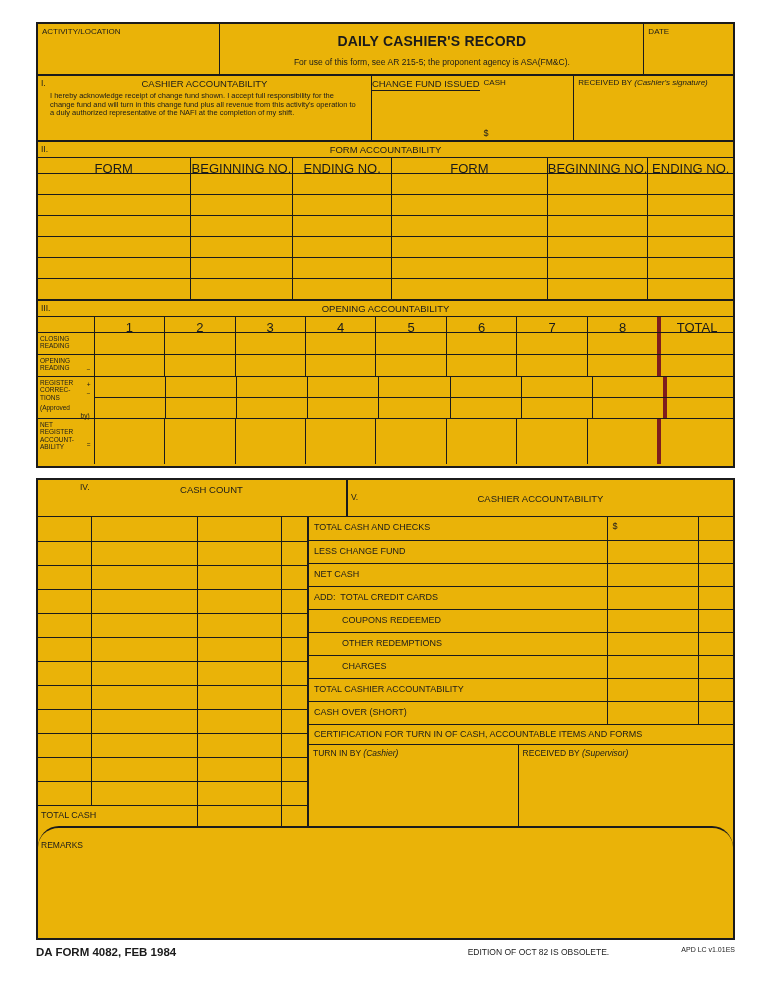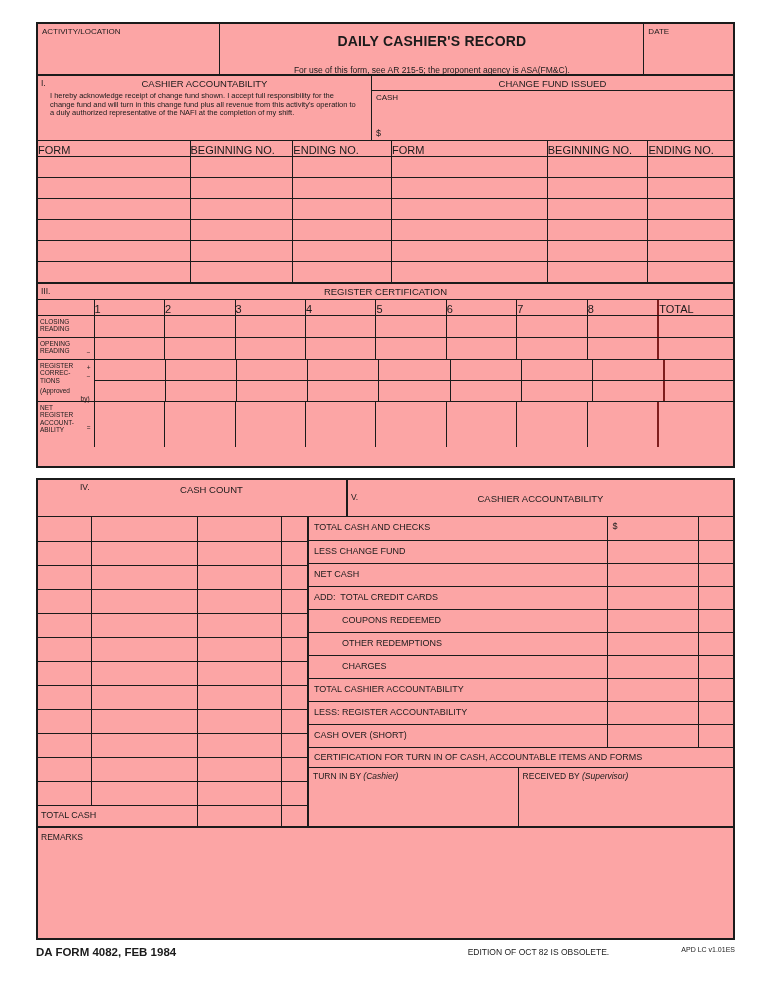--- a/index.html
+++ b/index.html
@@ -1,70 +1,70 @@
 <!DOCTYPE html>
 <html><head>
 <meta charset="utf-8">
 <style>
   * { margin:0; padding:0; box-sizing:border-box; }
   html,body { width:768px; height:994px; background:#fff; }
   body { font-family:"Liberation Sans", sans-serif; color:#1b1b1b; position:relative; }
-  .form-box { position:absolute; left:36px; width:699px; border:2px solid #1b1b1b; background:#fca5a5; }
+  .form-box { position:absolute; left:36px; width:699px; border:2px solid #1b1b1b; background:#eab308; }
   #box1 { top:22px; height:446px; }
   #box2 { top:478px; height:462px; }
 
   .row { display:flex; }
   .bt1 { border-top:1px solid #1b1b1b; }
   .bt2 { border-top:2px solid #1b1b1b; }
   .bl1 { border-left:1px solid #1b1b1b; }
   .bl2 { border-left:2px solid #1b1b1b; }
   .bb1 { border-bottom:1px solid #1b1b1b; }
 
   
   .hdr { height:50px; }
   .hdr-cell { padding:3px 4px; font-size:8px; }
   .hdr-activity { width:26.1%; }
   .hdr-title { flex:1; text-align:center; padding-top:9px; }
   .form-title { font-size:14px; font-weight:bold; letter-spacing:.2px; }
-  .form-subtitle { font-size:8.5px; margin-top:16px; }
+  .form-subtitle { font-size:8.5px; margin-top:8px; }
   .hdr-date { width:12.9%; }
 
   
   .sec-head { position:relative; display:flex; align-items:center; }
   .sec-num { position:absolute; left:3px; top:2px; font-size:8.5px; }
   .sec-title { width:100%; text-align:center; font-size:9.5px; }
 
   
   .sec1 { height:66px; }
   .s1-left { width:47.9%; display:flex; flex-direction:column; }
   .s1-head { height:15px; }
   .statement { font-size:7.5px; line-height:8.6px; padding:1px 12px 0 12px; }
-  .s1-right { flex:1; display:flex; flex-direction:column; }
+  .s1-right { flex:1; display:flex; flex-direction:row; }
   .s1-right-head { height:15px; }
   .s1-body { flex:1; display:flex; }
   .cash-cell { width:37%; padding:2px 4px; font-size:8px; display:flex; flex-direction:column; justify-content:space-between; }
   .dollar { font-size:9px; }
   .recv-cell { flex:1; padding:2px 4px; font-size:8px; }
   .ital { font-style:italic; }
 
   
   .sec2-head, .sec3-head { height:17px; }
   .sec2-cols { height:16px; }
-  .colcell { font-size:11px; padding-top:3px; overflow:hidden; }
+  .colcell { font-size:13px; text-align:center; padding-top:3px; overflow:hidden; }
   .w-f1{width:21.8%} .w-b1{width:14.8%} .w-e1{width:14.2%} .w-f2{width:22.4%} .w-b2{width:14.5%} .w-e2{flex:1}
   .s2-row { height:21px; }
 
   
   .sec3-cols { height:16px; }
   .r3-key { width:8%;margin-top:48px; }
   .r3-row { display:flex; }
   .r3-label { width:8%; font-size:6.5px; line-height:7.4px; padding:2px 2px 1px 2px; position:relative; }
   .r3-cells { flex:1; display:flex; }
   .r3c { flex:1; border-left:1px solid #1b1b1b; }
-  .r3-tcell { width:10.9%; border-left:2px solid #7f1d1d; }
+  .r3-tcell { width:10.9%; border-left:4px solid #7f1d1d; }
   .sign-br { position:absolute; right:3px; }
   .corr-stack { flex:1; display:flex; flex-direction:column; }
   .corr-sub { flex:1; display:flex; }
   .approved { margin-top:3px; }
   .approved .line2 { text-align:right; padding-right:2px; }
 
   
   .b2-headband { display:flex; height:36px; }
   .b2-left { width:38.7%;margin-left:39px; }
   .b2-right { flex:1; }
@@ -86,21 +86,21 @@
   .v-row.indent .v-label { padding-left:33px; }
   .v-amt { width:21.4%; border-left:1px solid #1b1b1b; font-size:9px; padding:4px 0 0 4px; }
   .v-cents { flex:1; border-left:1px solid #1b1b1b; }
   .cert-row { height:20px; font-size:9px; padding:4px 0 0 5px; }
   .sig-row { flex:1; display:flex; }
   .sig-cell { padding:3px 4px; font-size:8.5px; }
   .sig-turnin { width:49.2%; }
   .sig-recv { flex:1; }
 
   
-  .remarks { height:112px; font-size:8.5px; padding:4px 3px; }
+  .remarks { height:112px; font-size:8.5px; padding:12px 3px;border-radius:21px; }
 
   
   .footer { position:absolute; left:36px; top:946px; width:699px; display:flex; align-items:flex-start; }
   .footer-form { font-size:11.5px; font-weight:bold; width:36%; }
   .footer-edition { font-size:8.5px; flex:1; text-align:right; padding-top:1px; }
   .footer-version { font-size:7px; width:18%; text-align:right; }
 </style>
 </head>
 <body>
 
@@ -129,24 +129,31 @@
     </div>
     <div class="s1-right bl1">
       <div class="sec-head s1-right-head bb1">
         <span class="sec-title">CHANGE FUND ISSUED</span>
       </div>
       <div class="s1-body">
         <div class="cash-cell">
           <span>CASH</span>
           <span class="dollar">$</span>
         </div>
-      </div>
-    </div>
-  </div>
-
+        <div class="recv-cell bl1">
+          <span>RECEIVED BY </span><span class="ital">(Cashier's signature)</span>
+        </div>
+      </div>
+    </div>
+  </div>
+
+  <div class="sec-head sec2-head bt2">
+    <span class="sec-num">II.</span>
+    <span class="sec-title">FORM ACCOUNTABILITY</span>
+  </div>
   <div class="row sec2-cols bt1">
     <div class="colcell w-f1">FORM</div>
     <div class="colcell w-b1 bl1">BEGINNING NO.</div>
     <div class="colcell w-e1 bl1">ENDING NO.</div>
     <div class="colcell w-f2 bl1">FORM</div>
     <div class="colcell w-b2 bl1">BEGINNING NO.</div>
     <div class="colcell w-e2 bl1">ENDING NO.</div>
   </div>
   <div>
 
@@ -195,21 +202,21 @@
       <div class="w-b1 bl1"></div>
       <div class="w-e1 bl1"></div>
       <div class="w-f2 bl1"></div>
       <div class="w-b2 bl1"></div>
       <div class="w-e2 bl1"></div>
     </div>
     </div>
 
   <div class="sec-head sec3-head bt2">
     <span class="sec-num">III.</span>
-    <span class="sec-title">REGISTER CERTIFICATION</span>
+    <span class="sec-title">OPENING ACCOUNTABILITY</span>
   </div>
   <div class="row sec3-cols bt1">
     <div class="colcell r3-key">KEY</div>
     <div class="r3-cells">
 
     <div class="colcell r3c">1</div>
         <div class="colcell r3c">2</div>
         <div class="colcell r3c">3</div>
         <div class="colcell r3c">4</div>
         <div class="colcell r3c">5</div>
@@ -465,25 +472,20 @@
           <div class="v-label">CHARGES</div>
           <div class="v-amt"><span></span></div>
           <div class="v-cents"></div>
         </div>
           <div class="v-row bt1" style="">
           <div class="v-label">TOTAL CASHIER ACCOUNTABILITY</div>
           <div class="v-amt"><span></span></div>
           <div class="v-cents"></div>
         </div>
           <div class="v-row bt1" style="">
-          <div class="v-label">LESS: REGISTER ACCOUNTABILITY</div>
-          <div class="v-amt"><span></span></div>
-          <div class="v-cents"></div>
-        </div>
-          <div class="v-row bt1" style="">
           <div class="v-label">CASH OVER (SHORT)</div>
           <div class="v-amt"><span></span></div>
           <div class="v-cents"></div>
         </div>
         </div>
       <div class="cert-row bt1">CERTIFICATION FOR TURN IN OF CASH, ACCOUNTABLE ITEMS AND FORMS</div>
       <div class="sig-row bt1">
         <div class="sig-cell sig-turnin">
           <span>TURN IN BY </span><span class="ital">(Cashier)</span>
         </div>

